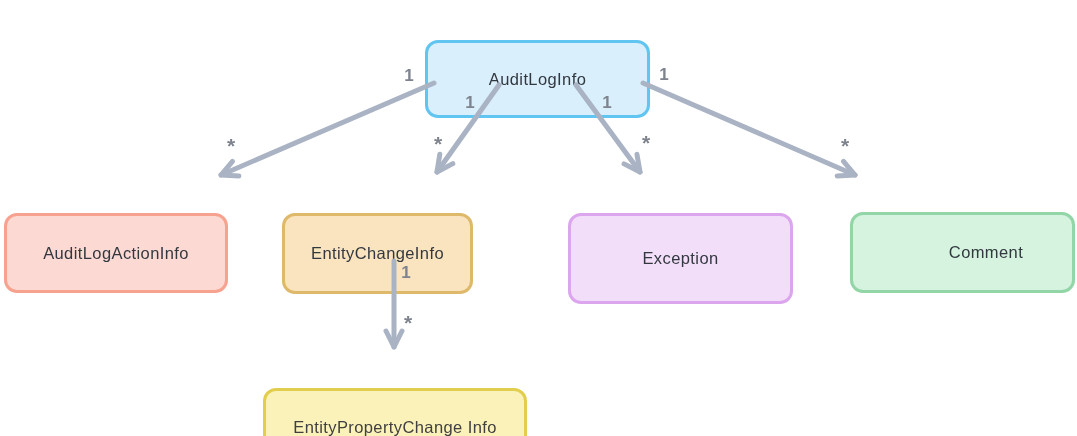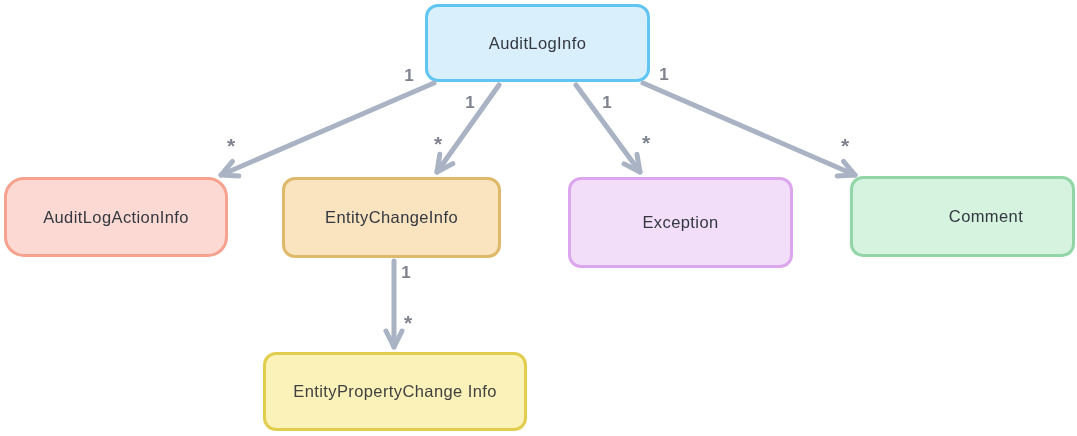--- a/index.html
+++ b/index.html
@@ -13,26 +13,27 @@
   .node{
     position:absolute;
     box-sizing:border-box;
     border:3px solid transparent;
     border-radius:13px;
     display:flex;align-items:center;justify-content:center;
     font-size:16.5px;
     font-weight:500;
     letter-spacing:0.4px;
     color:#333840;
+    margin-top:36px;
   }
   .node span{white-space:nowrap;}
   
   .n0{left:425px;top:4px;width:225px;height:78px;}
-  .n1{left:4px;top:177px;width:224px;height:80px;border-radius:20px;}
-  .n2{left:282px;top:177px;width:219px;height:81px;}
+  .n1{left:4px;top:177px;width:224px;height:80px;}
+  .n2{left:282px;top:177px;width:191px;height:81px;}
   .n3{left:568px;top:177px;width:225px;height:91px;}
   .n4{left:850px;top:176px;width:225px;height:81px;padding-left:47px;}
   .n5{left:263px;top:352px;width:264px;height:79px;}
   svg.edges{
     position:absolute;left:0;top:0;
     pointer-events:none;
   }
   svg.edges line{
     stroke:var(--arrow-color,#a9b3c4);
     stroke-width:5;

